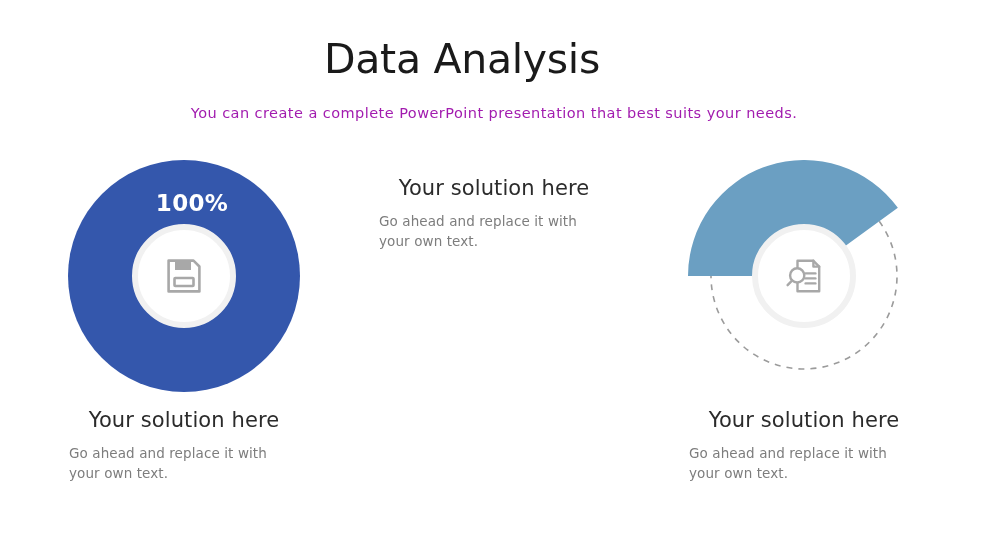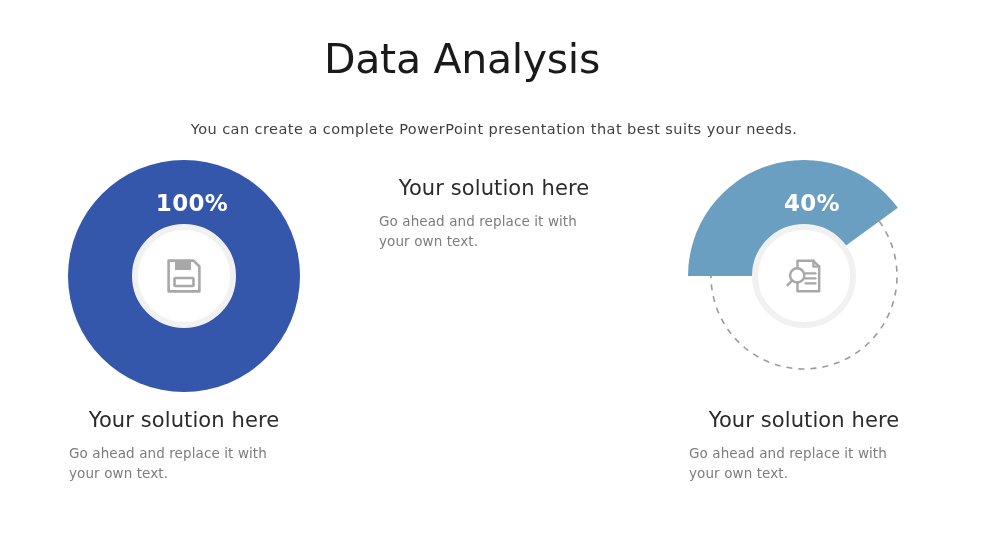--- a/index.html
+++ b/index.html
@@ -35,23 +35,22 @@
     line-height: 1.15;
   }
   .slide-subtitle {
     position: absolute;
     top: 105px;
     left: 0;
     width: 988px;
     text-align: center;
     font-size: 14.5px;
     font-weight: 400;
-    color: #404040;
+    color: #a21caf;
     letter-spacing: 0.45px;
-    margin-top: 16px;
   }
 
   
   .columns {
     position: absolute;
     top: 160px;
     left: 0;
     width: 988px;
     display: flex;
     flex-direction: row;
@@ -166,21 +165,20 @@
       <div class="caption-title">Your solution here</div>
       <div class="caption-body">Go ahead and replace it with your own text.</div>
     </div>
 
     <div class="column">
       <div class="chart-wrap">
         <svg class="chart-svg" viewBox="0 0 232 232">
           <path class="track-dash" d="M 191.24 61.34 A 93 93 0 1 1 23.00 116.00" fill="none" stroke="#9b9b9b" stroke-width="1.6" stroke-dasharray="6 6"></path>
           <path class="slice" d="M 116 116 L 0.00 116.00 A 116 116 0 0 1 209.85 47.82 Z" fill="#6B9FC2"></path>
         </svg>
-        <div class="pct-label">40%</div>
         <div class="icon-hub">
 
           <span>
             <svg width="40" height="40" viewBox="0 0 40 40" fill="none" stroke="#a8a8a8" stroke-width="2.4" stroke-linejoin="round" stroke-linecap="round">
               <path d="M13.5 4.8 H29.4 L35.2 10.6 V35.2 H13.5 Z"></path>
               <path d="M29.4 4.8 V10.6 H35.2"></path>
               <path d="M21.6 17.4 H31.4"></path>
               <path d="M21.6 22.4 H31.4"></path>
               <path d="M21.6 27.4 H31.4"></path>
               <circle cx="13.2" cy="19.4" r="7.1" fill="#ffffff"></circle>

